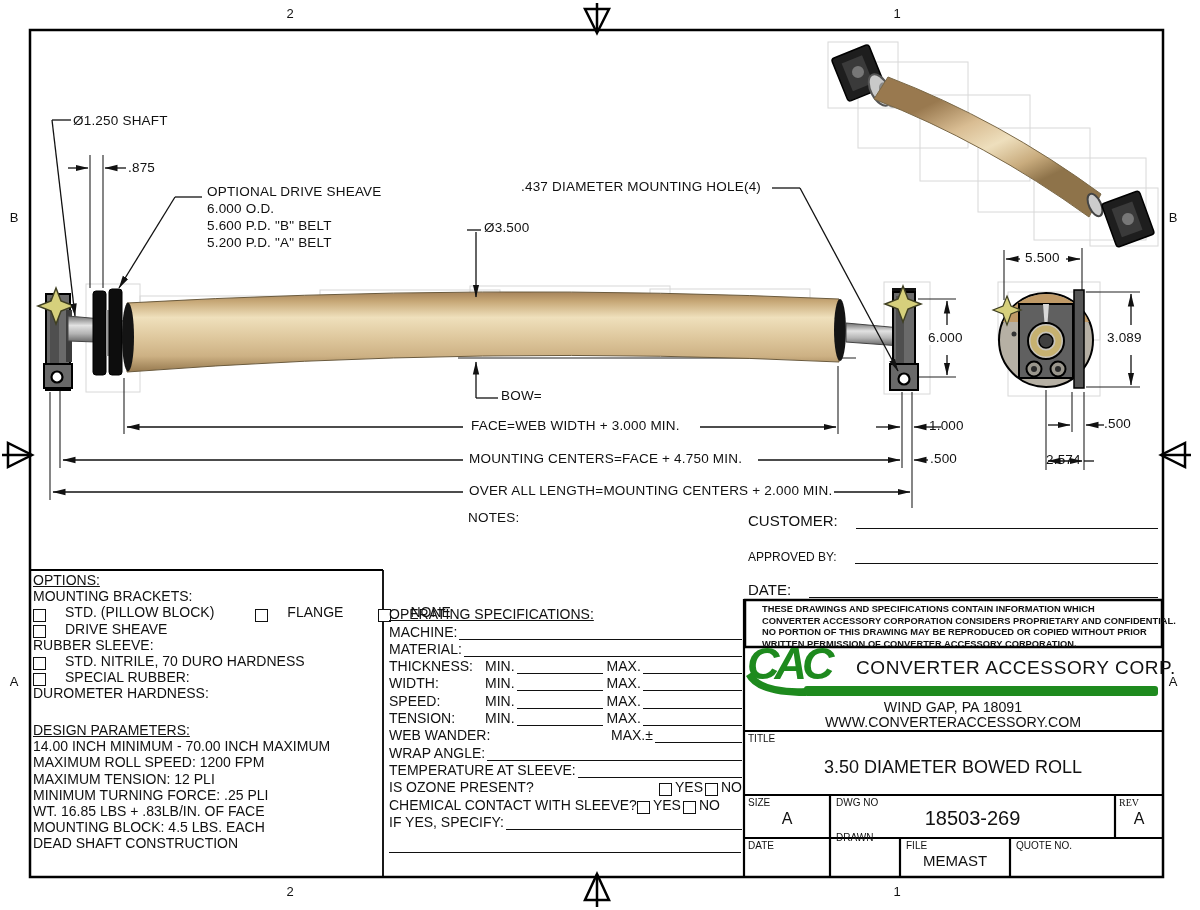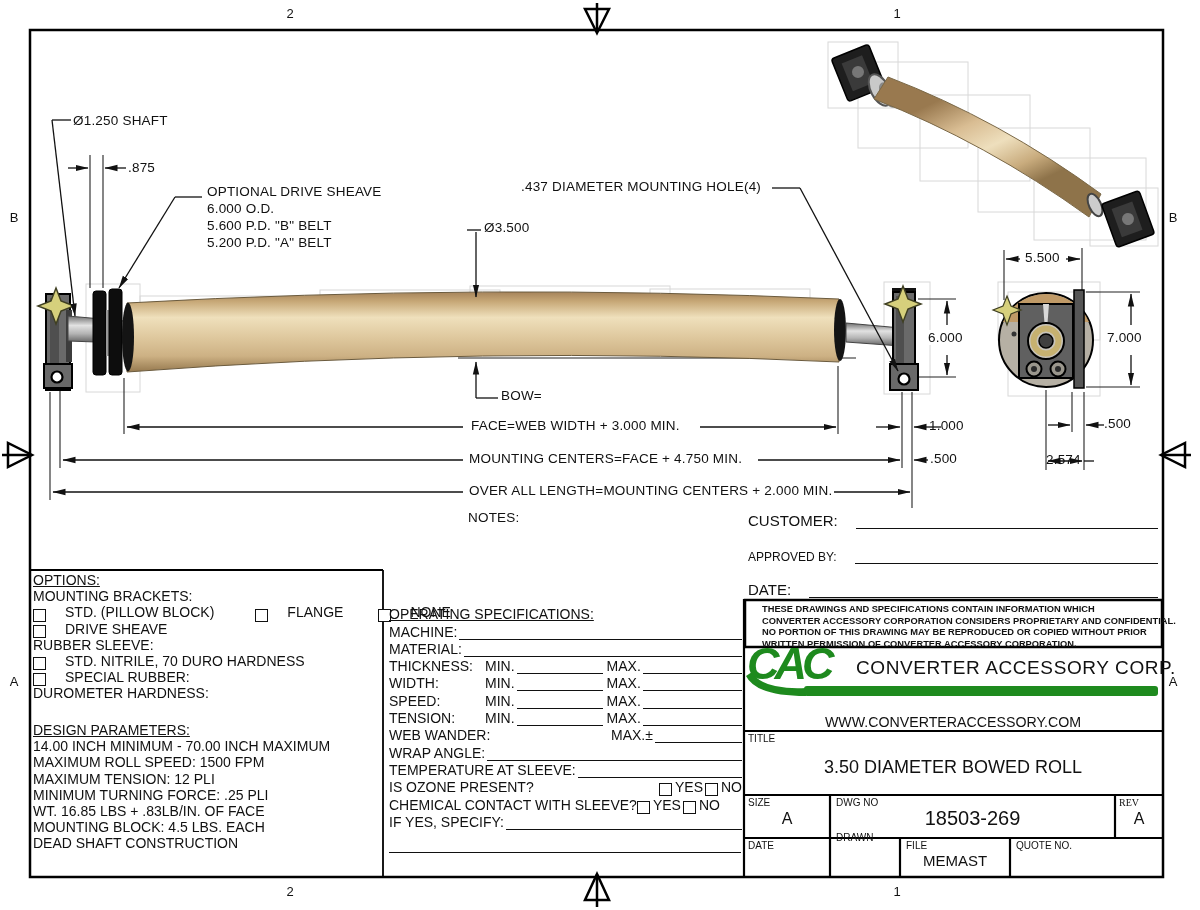--- a/index.html
+++ b/index.html
@@ -260,21 +260,21 @@
   <div class="abs t" style="left:484px;top:220px;">Ø3.500</div>
   <div class="abs t" style="left:501px;top:388px;">BOW=</div>
   <div class="abs t wbg" style="left:469px;top:418px;">FACE=WEB WIDTH + 3.000 MIN.</div>
   <div class="abs t wbg" style="left:467px;top:451px;">MOUNTING CENTERS=FACE + 4.750 MIN.</div>
   <div class="abs t wbg" style="left:467px;top:483px;">OVER ALL LENGTH=MOUNTING CENTERS + 2.000 MIN.</div>
   <div class="abs t" style="left:468px;top:510px;">NOTES:</div>
   <div class="abs t" style="left:929px;top:418px;">1.000</div>
   <div class="abs t" style="left:930px;top:451px;">.500</div>
   <div class="abs t wbg" style="left:926px;top:330px;">6.000</div>
   <div class="abs t wbg" style="left:1023px;top:250px;">5.500</div>
-  <div class="abs t wbg" style="left:1105px;top:330px;">7.000</div>
+  <div class="abs t wbg" style="left:1105px;top:330px;">3.089</div>
   <div class="abs t" style="left:1104px;top:416px;">.500</div>
   <div class="abs t" style="left:1046px;top:452px;">2.574</div>
 
   <div class="abs blk" style="left:33px;top:572px;width:376px;">
     <div><span class="u">OPTIONS:</span></div>
     <div>MOUNTING BRACKETS:</div>
     <div class="row">
       <span class="cb"></span>
       <span>STD. (PILLOW BLOCK)</span>
       <span class="cb" style="margin-left:25px;"></span>
@@ -294,21 +294,21 @@
     <div class="row">
       <span class="cb"></span>
       <span>SPECIAL RUBBER:</span>
     </div>
     <div>DUROMETER HARDNESS:</div>
   </div>
 
   <div class="abs blk" style="left:33px;top:722px;width:352px;">
     <div><span class="u">DESIGN PARAMETERS:</span></div>
     <div>14.00 INCH MINIMUM - 70.00 INCH MAXIMUM</div>
-    <div>MAXIMUM ROLL SPEED: 1500 FPM</div>
+    <div>MAXIMUM ROLL SPEED: 1200 FPM</div>
     <div>MAXIMUM TENSION: 12 PLI</div>
     <div>MINIMUM TURNING FORCE:  .25 PLI</div>
     <div>WT. 16.85 LBS + .83LB/IN. OF FACE</div>
     <div>MOUNTING BLOCK: 4.5 LBS. EACH</div>
     <div>DEAD SHAFT CONSTRUCTION</div>
   </div>
 
   <div class="abs" style="left:389px;top:605px;width:353px;">
     <div class="os">
         <span class="u">OPERATING SPECIFICATIONS:</span>
@@ -399,20 +399,21 @@
 
   <div class="abs prop" style="left:762px;top:604px;">
     <div>THESE DRAWINGS AND SPECIFICATIONS CONTAIN INFORMATION WHICH</div>
     <div>CONVERTER ACCESSORY CORPORATION CONSIDERS PROPRIETARY AND CONFIDENTIAL.</div>
     <div>NO PORTION OF THIS DRAWING MAY BE REPRODUCED OR COPIED WITHOUT PRIOR</div>
     <div>WRITTEN PERMISSION OF CONVERTER ACCESSORY CORPORATION.</div>
   </div>
 
   <div class="abs green" style="left:747px;top:642px;font-size:45px;font-weight:bold;font-style:italic;letter-spacing:-5px;line-height:44px;">CAC</div>
   <div class="abs" style="left:856px;top:657px;font-size:19px;letter-spacing:.6px;">CONVERTER ACCESSORY CORP.</div>
+  <div class="abs ctr" style="left:743px;top:699px;width:420px;font-size:14.2px;">WIND GAP, PA 18091</div>
   <div class="abs ctr" style="left:743px;top:714px;width:420px;font-size:14.2px;">WWW.CONVERTERACCESSORY.COM</div>
 
   <div class="abs lbl10" style="left:748px;top:733px;">TITLE</div>
   <div class="abs ctr" style="left:743px;top:757px;width:420px;font-size:18px;">3.50 DIAMETER BOWED ROLL</div>
 
   <div class="abs lbl10" style="left:748px;top:797px;">SIZE</div>
   <div class="abs ctr" style="left:744px;top:810px;width:86px;font-size:16px;">A</div>
   <div class="abs lbl10" style="left:836px;top:797px;">DWG NO</div>
   <div class="abs ctr" style="left:830px;top:807px;width:285px;font-size:20px;">18503-269</div>
   <div class="abs lbl10" style="left:1119px;top:797px;font-family:Liberation Serif, serif;">REV</div>

